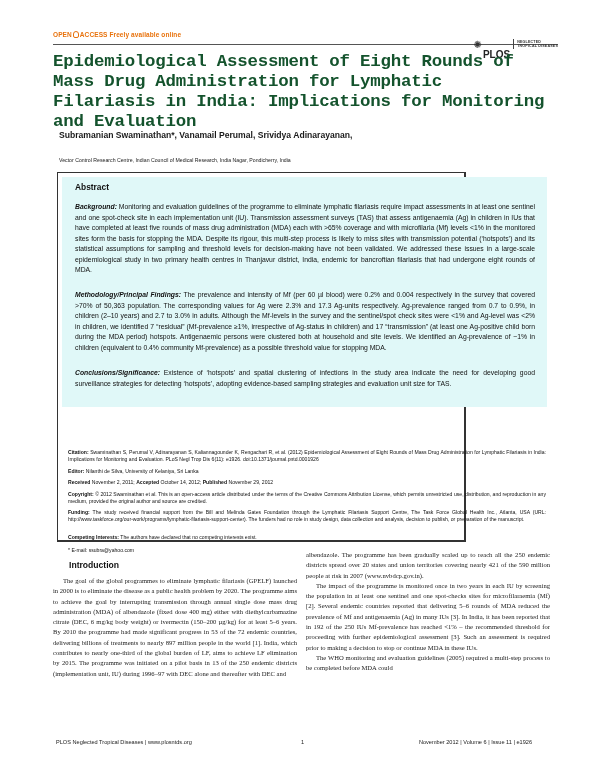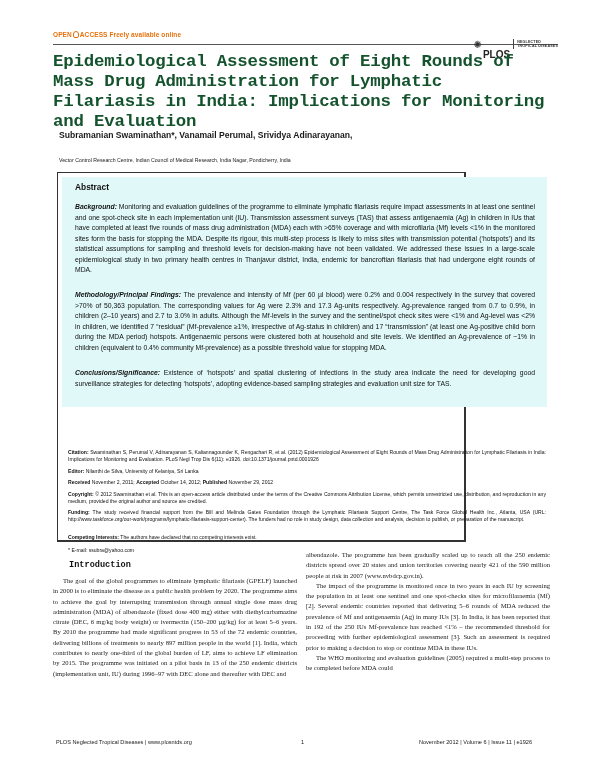--- a/index.html
+++ b/index.html
@@ -31,21 +31,21 @@
     .meta { position: absolute; left: 10px; width: 478px; font-family: "Liberation Sans", sans-serif; font-size: 5.1px; line-height: 7.3px; text-align: justify; color: #111; }
     .meta b { font-weight: bold; }
     .m-cit { top: 276px; }
     .m-ed { top: 295px; }
     .m-rec { top: 306px; }
     .m-copy { top: 318px; }
     .m-fund { top: 336px; }
     .m-comp { top: 361px; }
     .m-email { top: 374px; }
 
-    .intro-h { position: absolute; left: 53px; top: 560px; font-family: Liberation Mono, monospace; font-weight: bold; font-size: 8.6px; color: #111; padding-left: 16px; }
+    .intro-h { position: absolute; left: 53px; top: 560px; font-family: Liberation Sans, sans-serif; font-weight: bold; font-size: 8.6px; color: #111; padding-left: 16px; }
     .col { position: absolute; width: 244px; font-family: "Liberation Serif", serif; font-size: 6.6px; line-height: 10.3px; text-align: justify; color: #1a1a1a; }
     .col p { margin: 0; text-indent: 10px; }
     .col p.noindent { text-indent: 0; }
     .col-left { left: 53px; top: 576px; }
     .col-right { left: 306px; top: 550px; }
 
     .footer { position: absolute; left: 53px; top: 739px; width: 505px; height: 10px; font-family: "Liberation Sans", sans-serif; font-size: 5.6px; color: #222; }
     .footer .f-left { position: absolute; left: 3px; top: 0; }
     .footer .f-page { position: absolute; left: 248px; top: 0; }
     .footer .f-right { position: absolute; right: 26px; top: 0; }

